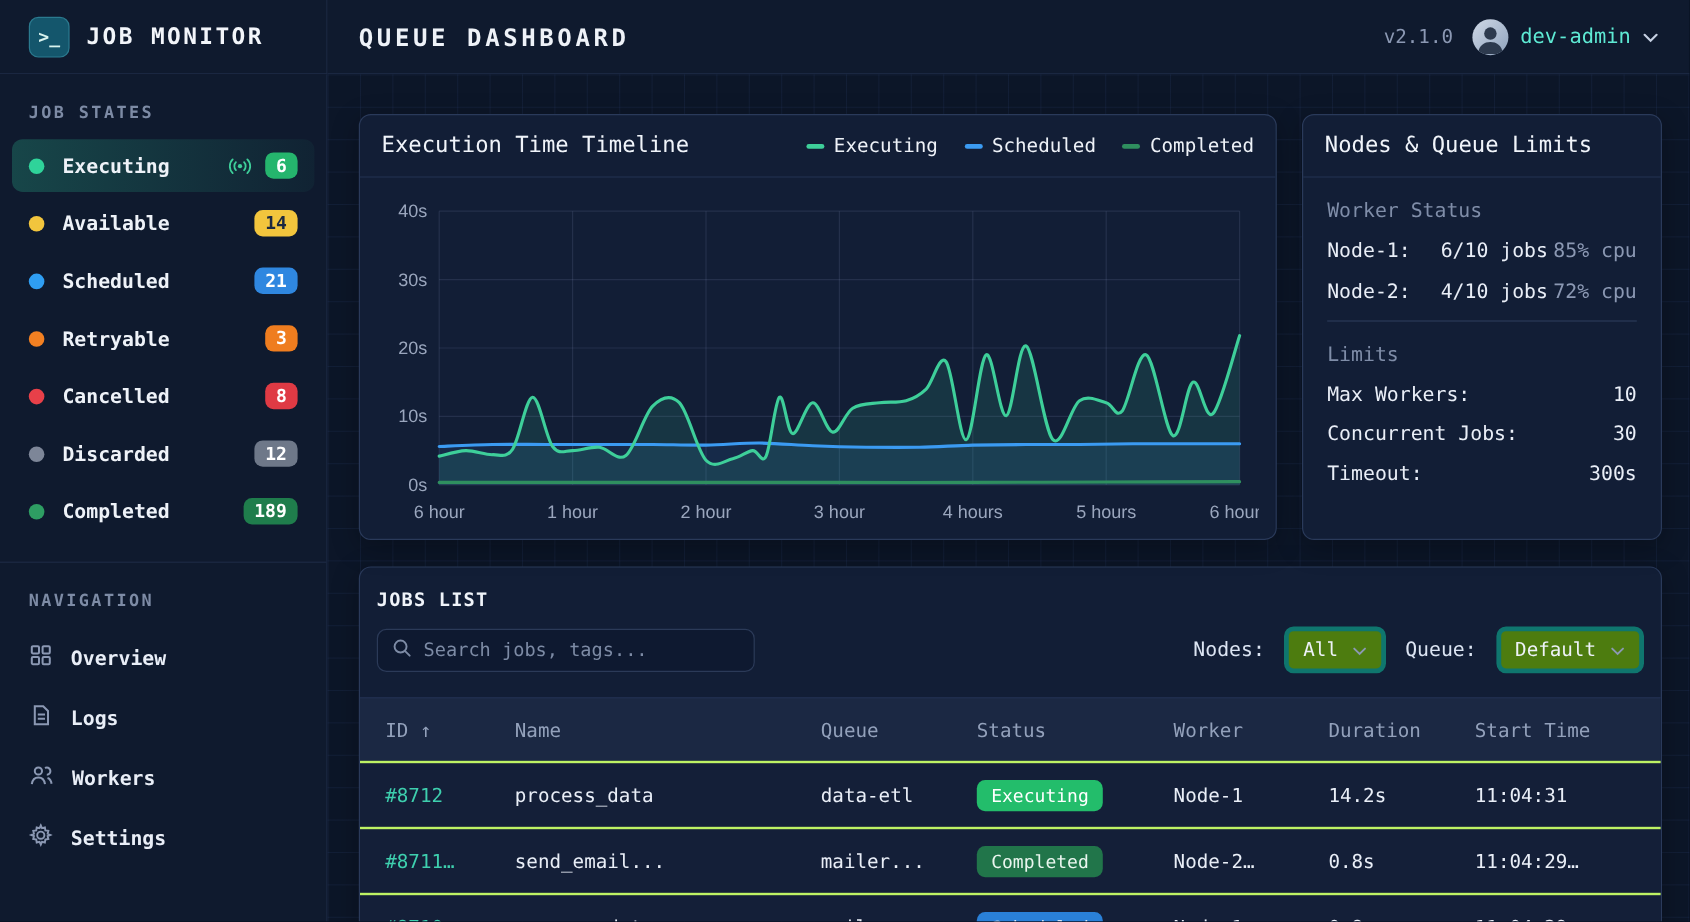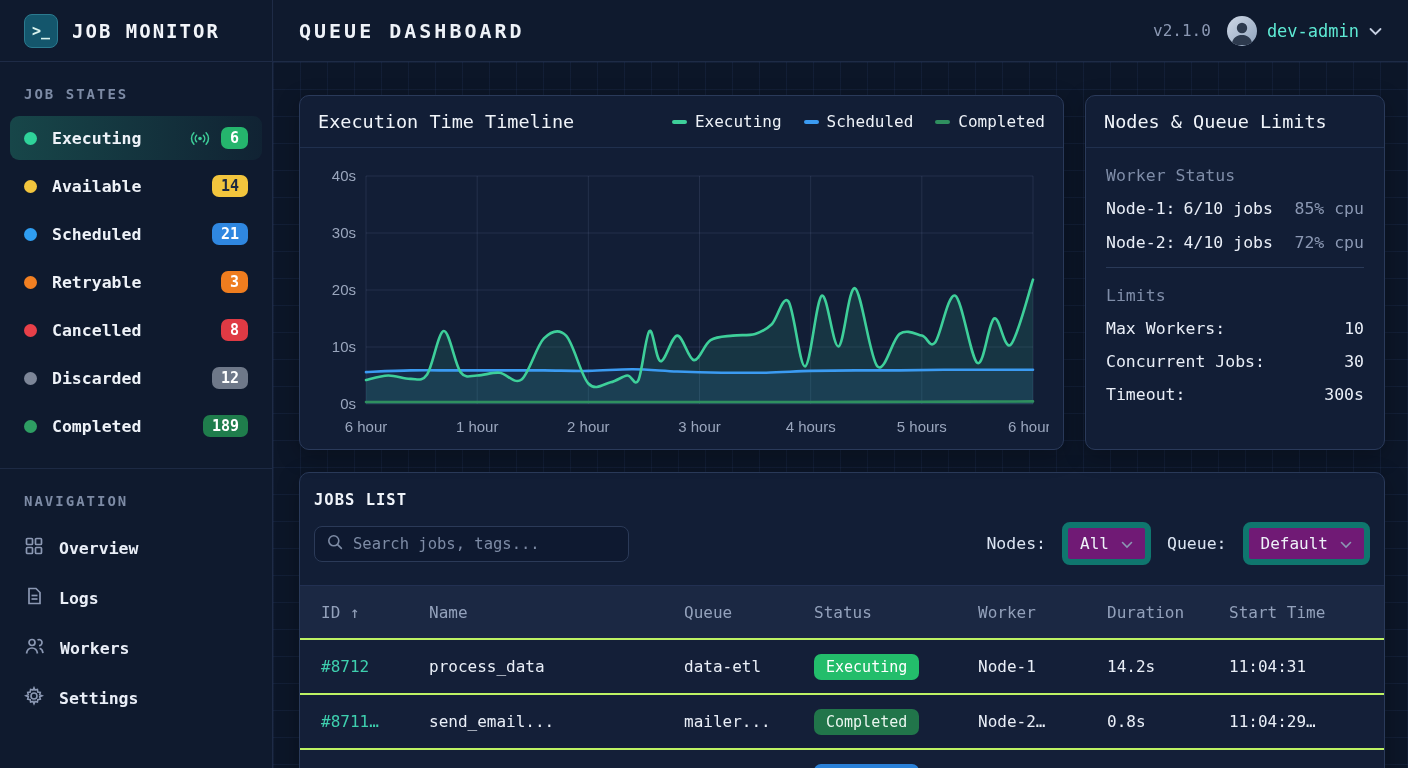--- a/index.html
+++ b/index.html
@@ -59,40 +59,40 @@
   .chart-body { padding:6px 10px 0 12px; }
   .grid { stroke:rgba(148,165,205,0.14); stroke-width:1; }
   .ytick { font:15px "Liberation Sans",sans-serif; fill:#9aa6bd; text-anchor:end; }
   .xtick { font:15px "Liberation Sans",sans-serif; fill:#9aa6bd; text-anchor:middle; }
 
   
   .nodes-panel { width:300px; height:355px; }
   .nodes-body { padding:18px 20px; }
   .sub-label { color:#7f8da8; font-size:16.5px; margin-bottom:14px; }
   .node-row { display:flex; align-items:baseline; font-size:16.5px; margin-bottom:15px; }
-  .node-jobs { margin-left:8px; }
+  .node-jobs { margin-left:25px; }
   .node-cpu { margin-left:auto; color:#8b98b3; }
   .nodes-hr { border:none; border-top:1px solid #2a3a58; margin:6px 0 18px; }
   .limit-row { display:flex; font-size:16.5px; margin-bottom:14px; }
   .limit-val { margin-left:auto; }
 
   
   .jobs-panel { margin-top:22px; width:1086px; height:400px; overflow:hidden; }
   .jobs-head { padding:18px 14px 0; }
   .jobs-title { font-size:15.5px; font-weight:bold; letter-spacing:1px; color:#f0f4fa; }
   .jobs-controls { display:flex; align-items:center; margin-top:13px; padding:0 14px 20px; }
   .search-box { display:flex; align-items:center; gap:10px; width:315px; height:36px;
       background:#0e1930; border:1px solid #2b3a58; border-radius:8px; padding:0 12px; }
   .search-box svg { color:#7d8ba5; flex:none; }
   .search-box input { background:transparent; border:none; outline:none; color:#e9eef7;
       font-family:inherit; font-size:15.5px; width:100%; }
   .search-box input::placeholder { color:#7d8ba5; }
   .filters { margin-left:auto; display:flex; align-items:center; gap:16px; }
   .filter-label { font-size:16.5px; color:#dbe4f2; }
-  .select { display:flex; align-items:center; gap:12px; background:#701a75; border:6px solid #0f766e;
+  .select { display:flex; align-items:center; gap:12px; background:#4d7c0f; border:4px solid #0f766e;
       border-radius:8px; padding:6px 12px; font-size:16px; color:#eef2f8; cursor:pointer; }
   .select svg { color:#8b98b3; }
   .tgrid { display:grid; grid-template-columns:108px 255px 130px 164px 129px 122px 1fr; align-items:center; padding-left:21px; }
   .thead { background:#1b2843; height:53px; color:#93a1bb; font-size:16px; border-top:1px solid #223052; }
   .trow { height:55px; background:#141f38; border-top:2px solid #bef264; font-size:16px; cursor:pointer; }
   .cell-id { color:#3ecfae; }
   .status-badge { display:inline-block; border-radius:7px; padding:4px 12px; font-size:15px; }
 </style>
 </head>
 <body>

